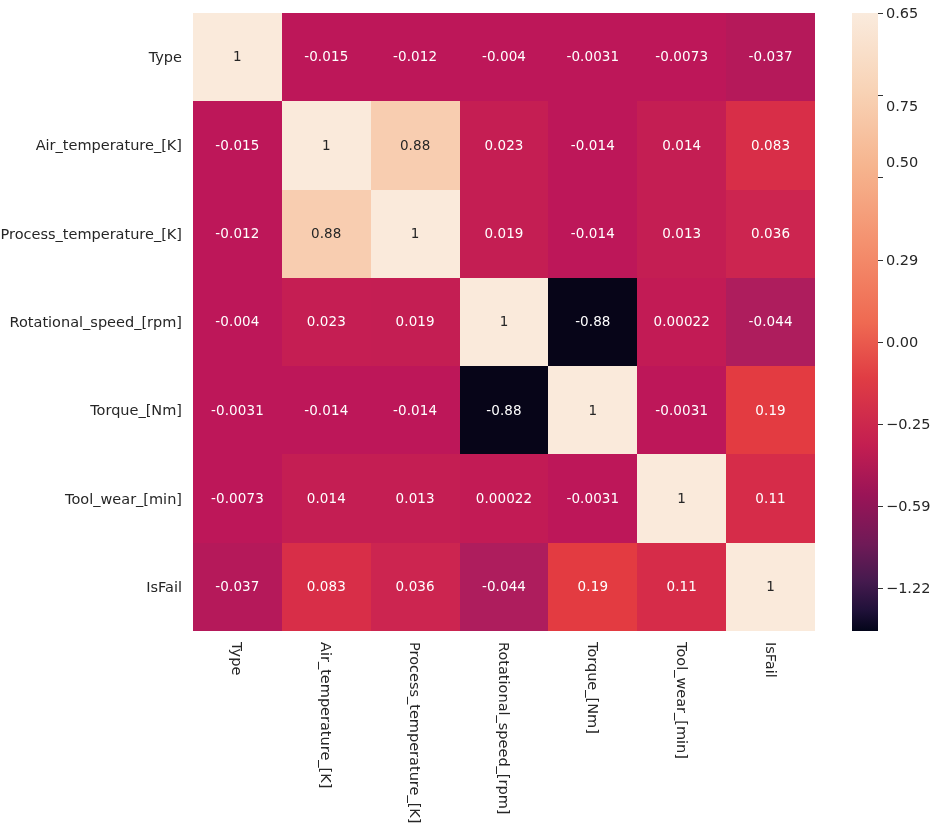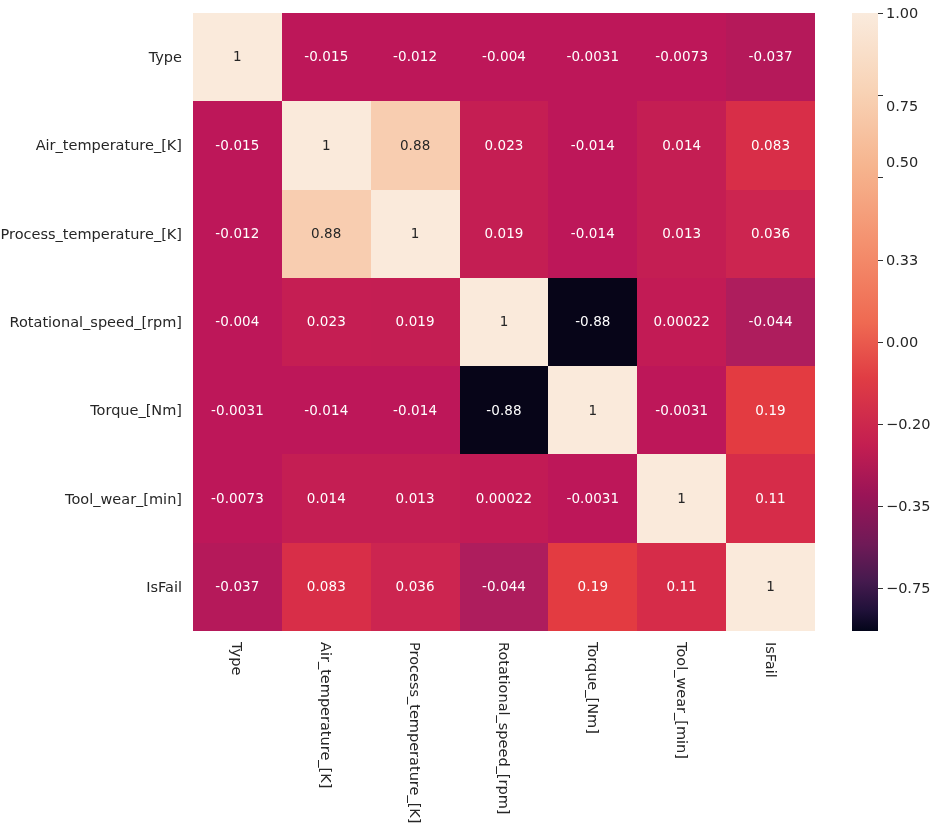--- a/index.html
+++ b/index.html
@@ -319,30 +319,30 @@
         <div class="xlabel">Tool_wear_[min]</div>
       </div>
       <div class="xlabel-slot">
         <div class="xlabel">IsFail</div>
       </div>
     </div>
 
   <div id="colorbar-wrap">
     <div id="colorbar"></div>
   <div class="cb-tick" style="top: 0px;"></div>
-      <div class="cb-ticklabel" style="top: 0px;">1.00</div>
+      <div class="cb-ticklabel" style="top: 0px;">0.65</div>
       <div class="cb-tick" style="top: 82.1809px;"></div>
       <div class="cb-ticklabel" style="top: 93px;">0.75</div>
       <div class="cb-tick" style="top: 164.362px;"></div>
       <div class="cb-ticklabel" style="top: 149px;">0.50</div>
       <div class="cb-tick" style="top: 246.543px;"></div>
-      <div class="cb-ticklabel" style="top: 246.543px;">0.33</div>
+      <div class="cb-ticklabel" style="top: 246.543px;">0.29</div>
       <div class="cb-tick" style="top: 328.723px;"></div>
       <div class="cb-ticklabel" style="top: 328.723px;">0.00</div>
       <div class="cb-tick" style="top: 410.904px;"></div>
-      <div class="cb-ticklabel" style="top: 410.904px;">−0.20</div>
+      <div class="cb-ticklabel" style="top: 410.904px;">−0.25</div>
       <div class="cb-tick" style="top: 493.085px;"></div>
-      <div class="cb-ticklabel" style="top: 493.085px;">−0.35</div>
+      <div class="cb-ticklabel" style="top: 493.085px;">−0.59</div>
       <div class="cb-tick" style="top: 575.266px;"></div>
-      <div class="cb-ticklabel" style="top: 575.266px;">−0.75</div>
+      <div class="cb-ticklabel" style="top: 575.266px;">−1.22</div>
     </div>
 
 </div>
 
 </body></html>

